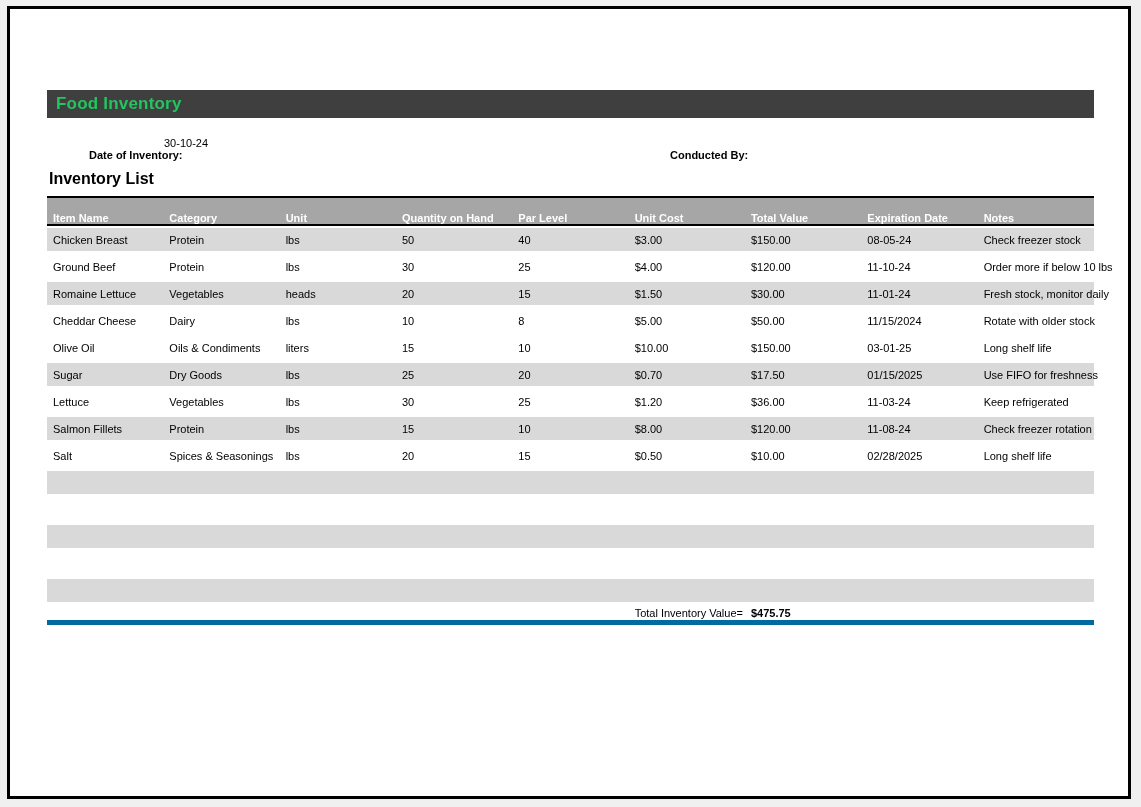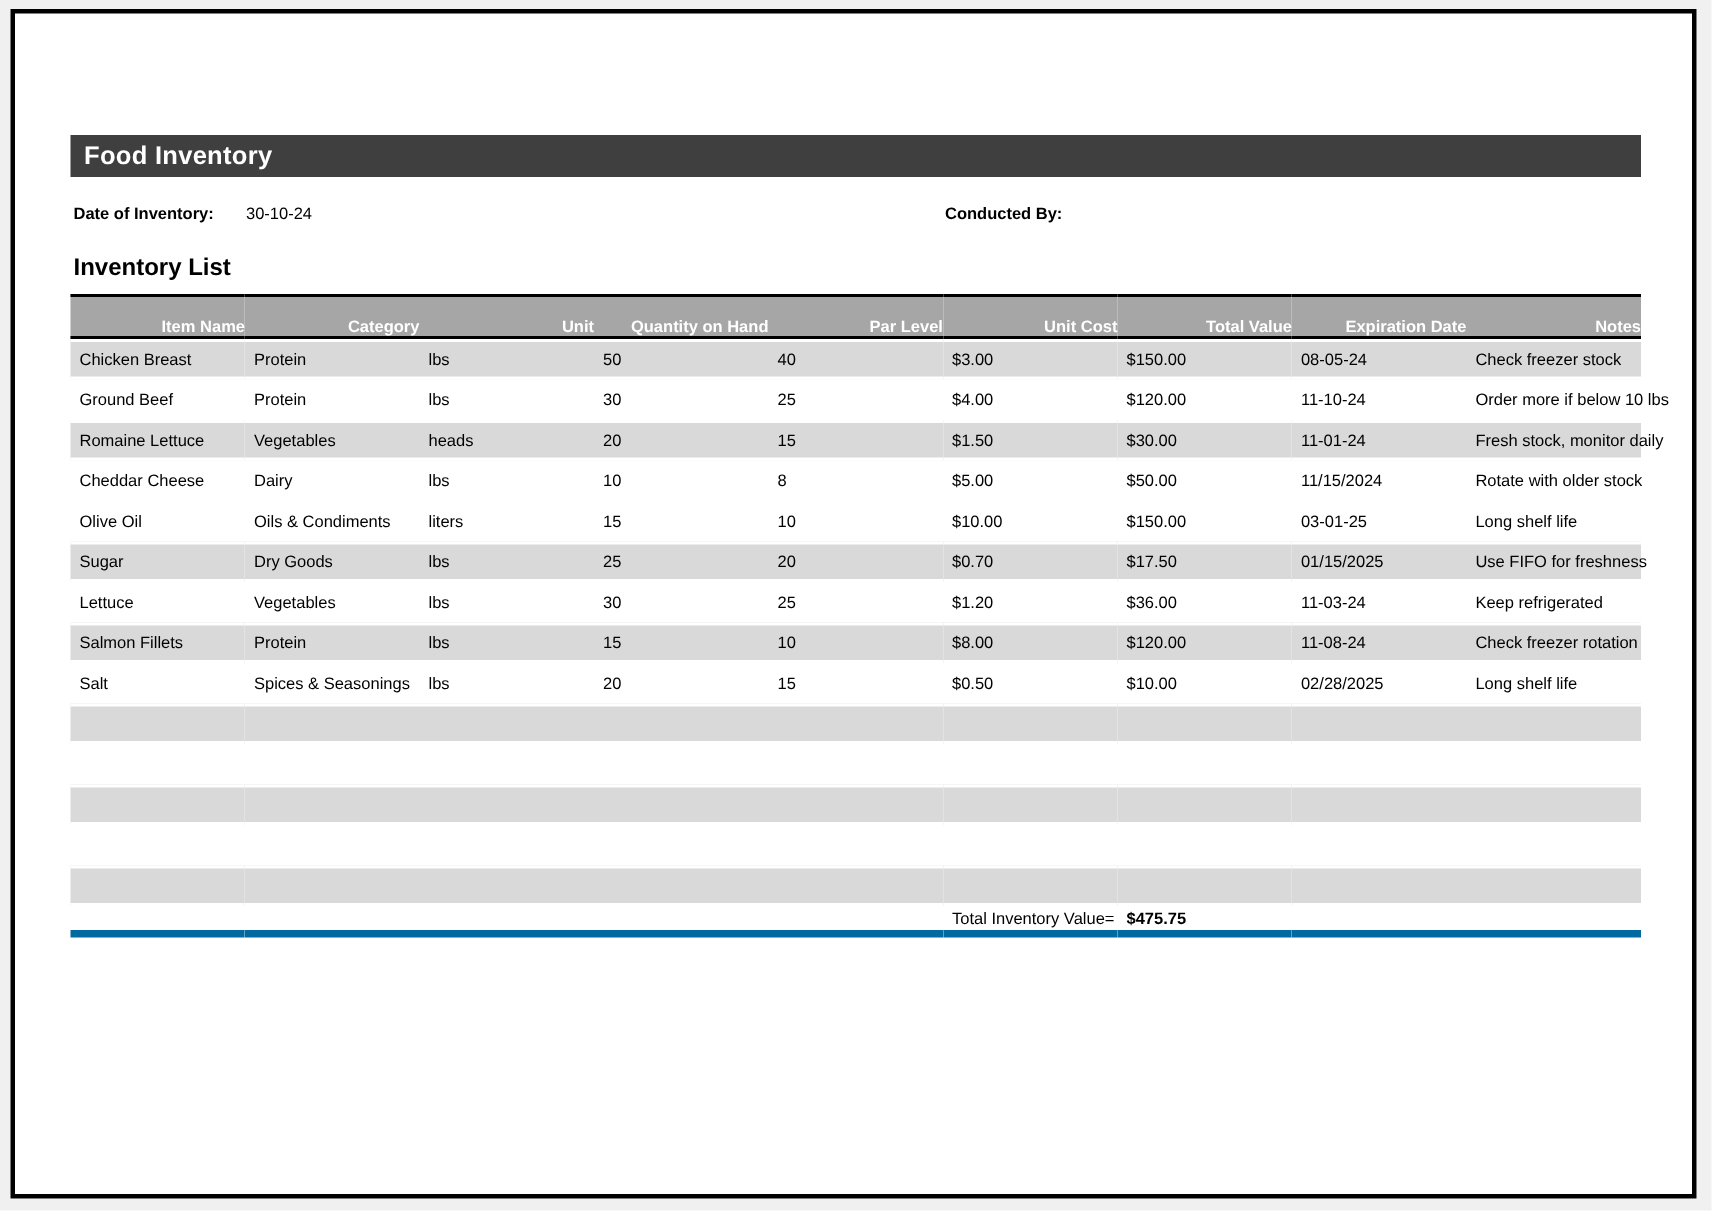--- a/index.html
+++ b/index.html
@@ -22,34 +22,34 @@
     left:7px; top:6px;
     width:1124px; height:793px;
     background:#ffffff;
     border:3px solid var(--page-border);
   }
   .title-bar{
     position:absolute;
     left:37px; top:81px;
     width:1047px; height:28px;
     background:var(--title-bar);
-    color:#ffffff;
+    color:#22c55e;
     font-size:17px;
     font-weight:bold;
     line-height:28px;
     padding-left:9px;
     letter-spacing:0.2px;
   }
   .meta-row{
     position:absolute;
     left:39px; top:128px;
     width:1045px; height:14px;
     font-size:11px;
   }
-  .meta-label{font-weight:bold; position:absolute; top:0;}
+  .meta-label{font-weight:bold; position:absolute; top:12px;margin-left:40px;}
   .meta-value{position:absolute; top:0;}
   .date-label{left:0;}
   .date-value{left:115px;}
   .conducted-label{left:581px;}
   .conducted-value{left:700px;}
   .section-label{
     position:absolute;
     left:39px; top:161px;
     font-size:16px;
     font-weight:bold;
@@ -60,21 +60,21 @@
     width:1047px;
     border-collapse:separate;
     border-spacing:0;
     table-layout:fixed;
     font-size:11px;
   }
   table.inventory th{
     background:var(--header-row);
     color:#ffffff;
     font-weight:bold;
-    text-align:right;
+    text-align:left;
     height:27px;
     padding:14px 0 0 6px;
     border-top:2px solid #000;
     border-bottom:2px solid #000;
     white-space:nowrap;
     vertical-align:middle;
   }
   table.inventory td{
     height:27px;
     padding:0 0 0 6px;

